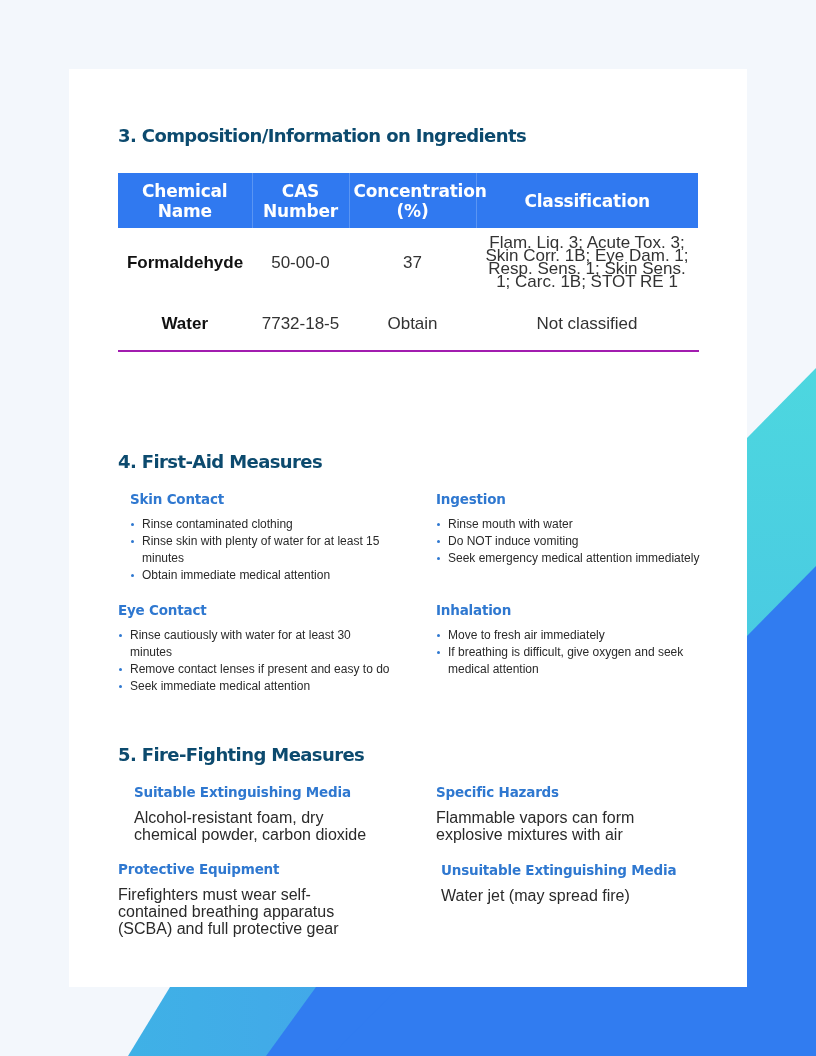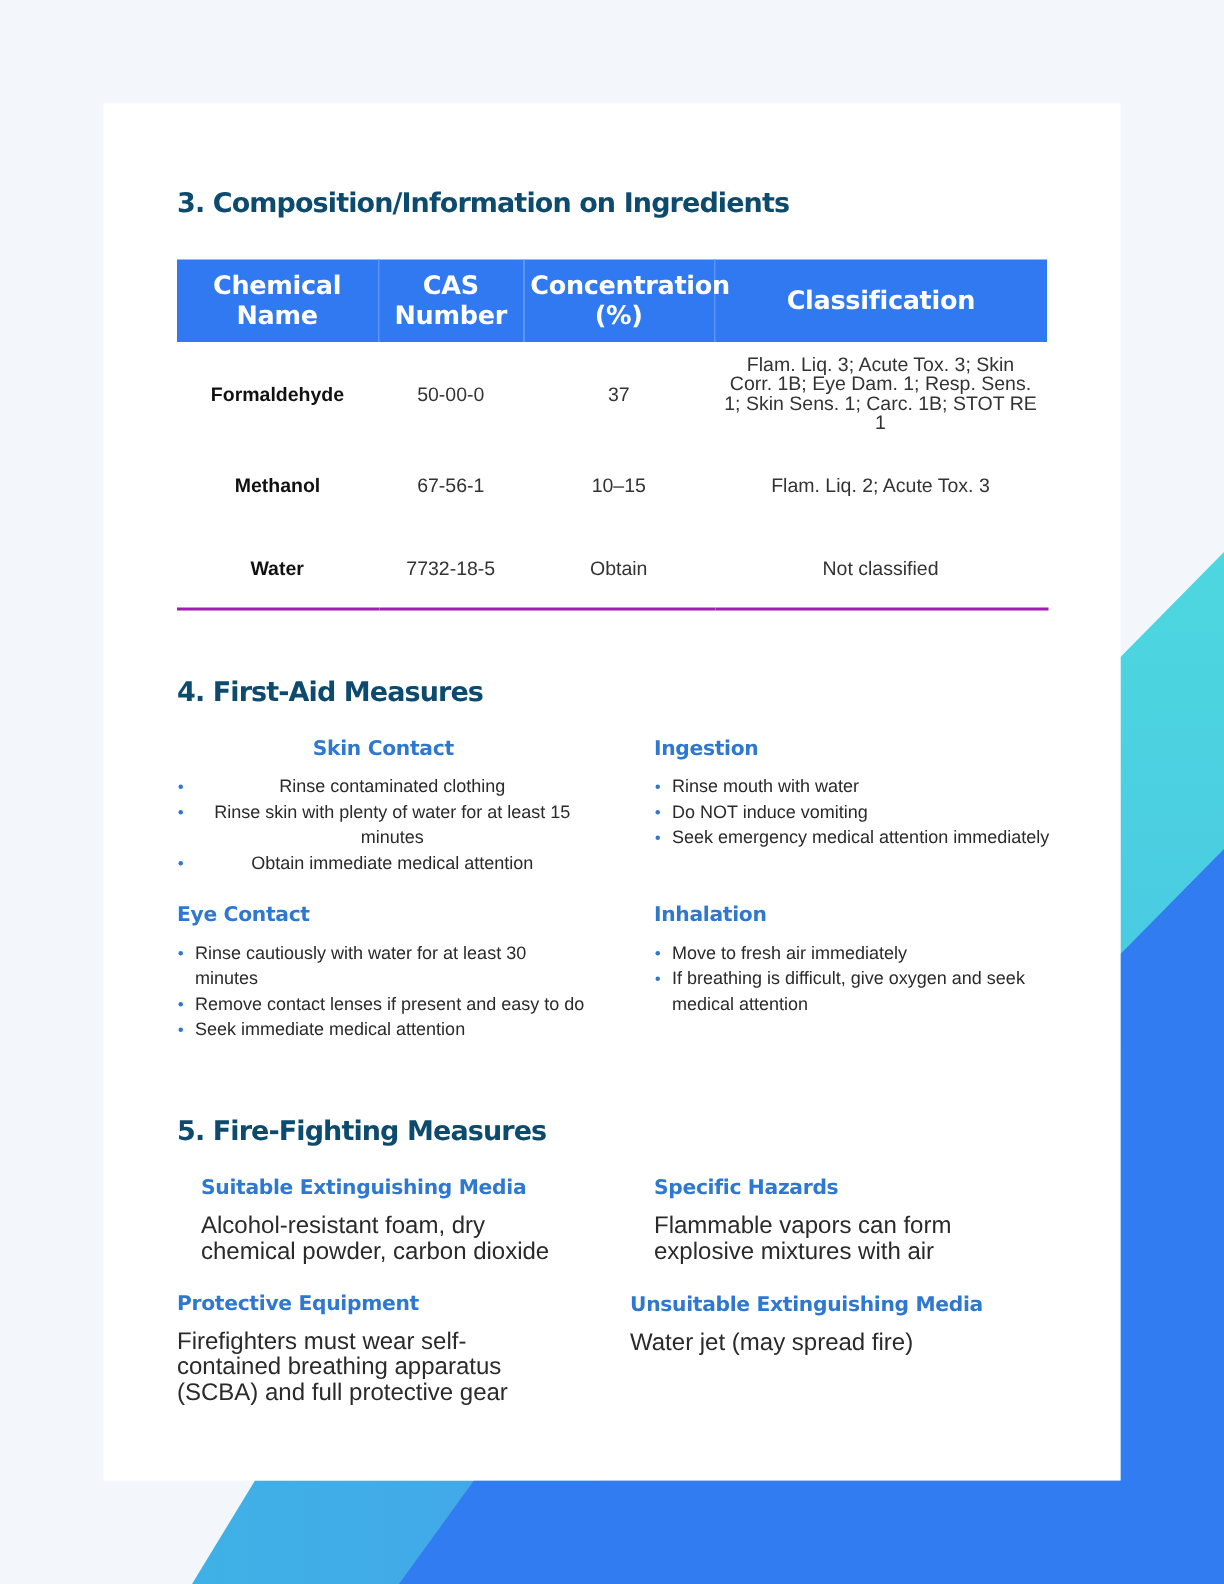--- a/index.html
+++ b/index.html
@@ -41,21 +41,21 @@
       font-weight: bold;
       font-size: 17px;
       height: 55px;
       text-align: center;
       border-right: 1px solid #5a95f3;
       padding: 0 4px;
       letter-spacing: -0.2px;
     }
     thead th:last-child { border-right: none; }
     tbody td {
-      font-size: 13px;
+      font-size: 17px;
       text-align: center;
       color: #333;
       padding: 0 6px;
       line-height: 13px;
     }
     tbody tr.r1 td { height: 68px; }
     tbody tr.r2 td { height: 55px; }
     tbody tr.r3 td { height: 55px; }
     tbody td.name { font-weight: bold; color: #111; }
     tbody tr:last-child td { border-bottom: 2px solid #a21caf; border-right: 1px solid #fff; }
@@ -139,39 +139,33 @@
             <th>Classification</th>
           </tr>
         </thead>
         <tbody>
           <tr class="r1">
             <td class="name">Formaldehyde</td>
             <td>50-00-0</td>
             <td>37</td>
             <td>Flam. Liq. 3; Acute Tox. 3; Skin Corr. 1B; Eye Dam. 1; Resp. Sens. 1; Skin Sens. 1; Carc. 1B; STOT RE 1</td>
           </tr>
-          <tr class="r2">
-            <td class="name">Methanol</td>
-            <td>67-56-1</td>
-            <td>10–15</td>
-            <td>Flam. Liq. 2; Acute Tox. 3</td>
-          </tr>
           <tr class="r3">
             <td class="name">Water</td>
             <td>7732-18-5</td>
             <td>Obtain</td>
             <td>Not classified</td>
           </tr>
         </tbody>
       </table>
     </div>
 
     <h2 class="section-title" style="top:382px;">4. First-Aid Measures</h2>
 
-    <div class="col" style="left:0; top:422px;text-align:center;">
+    <div class="col" style="left:12px; top:422px;">
       <h3 class="sub">Skin Contact</h3>
       <ul class="bullets">
         <li>Rinse contaminated clothing</li>
         <li>Rinse skin with plenty of water for at least 15 minutes</li>
         <li>Obtain immediate medical attention</li>
       </ul>
     </div>
 
     <div class="col" style="left:318px; top:422px;">
       <h3 class="sub">Ingestion</h3>
@@ -209,19 +203,19 @@
     <div class="col" style="left:318px; top:715px;">
       <h3 class="sub">Specific Hazards</h3>
       <p class="body" style="width:240px;">Flammable vapors can form explosive mixtures with air</p>
     </div>
 
     <div class="col" style="left:0; top:792px;">
       <h3 class="sub">Protective Equipment</h3>
       <p class="body" style="width:240px;">Firefighters must wear self-contained breathing apparatus (SCBA) and full protective gear</p>
     </div>
 
-    <div class="col" style="left:302px; top:793px;">
+    <div class="col" style="left:323px; top:793px;">
       <h3 class="sub">Unsuitable Extinguishing Media</h3>
       <p class="body" style="width:240px;">Water jet (may spread fire)</p>
     </div>
 
   </div>
 </div>
 
 </body></html>

